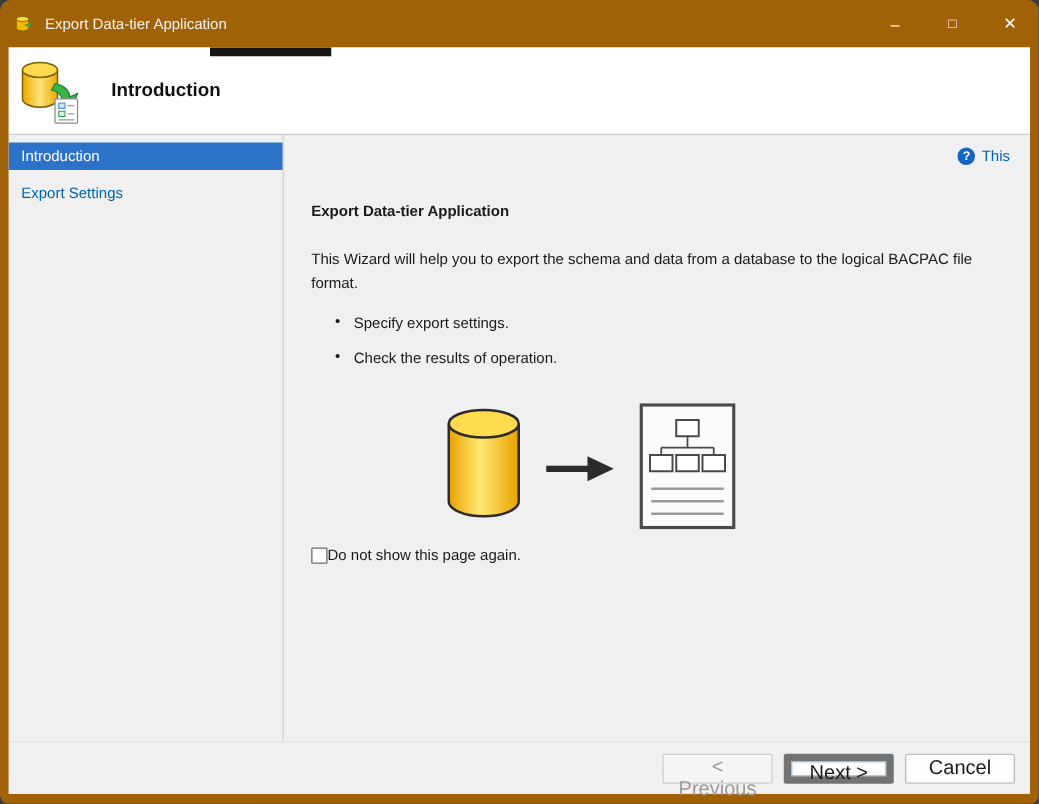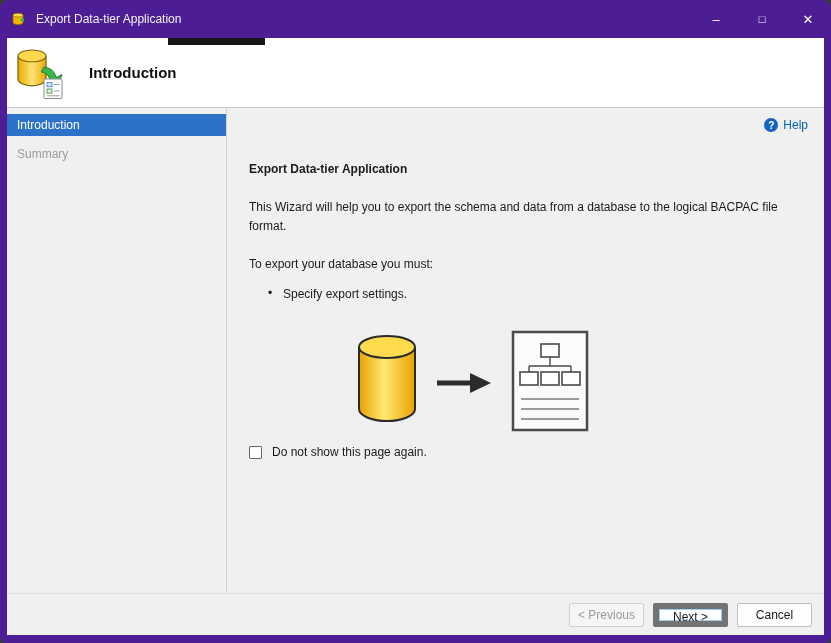--- a/index.html
+++ b/index.html
@@ -1,18 +1,18 @@
 <!DOCTYPE html>
 <html><head>
 <meta charset="utf-8">
 <style>
   html,body{margin:0;padding:0;background:#3a3a3a;}
   *{box-sizing:border-box;font-family:"Liberation Sans","DejaVu Sans",sans-serif;}
   .frame{
-    position:relative;width:831px;height:643px;background:#4c1d95;
+    position:relative;width:831px;height:643px;background:#a16207;
     border-radius:9px 9px 7px 7px;overflow:hidden;
   }
   
   .titlebar{height:38px;display:flex;align-items:center;color:#fff;}
   .app-icon{width:16px;height:16px;margin-left:11px;display:inline-flex;}
   .title-text{font-size:12px;margin-left:9px;color:#f2f2f2;}
   .controls{margin-left:auto;display:flex;height:100%;}
   .ctrl{width:46px;height:100%;display:flex;align-items:center;justify-content:center;
         font-size:13px;color:#ffffff;cursor:default;}
   .ctrl.max{font-size:11px;}
@@ -36,27 +36,27 @@
   .help-icon{width:14px;height:14px;border-radius:50%;background:#1464c0;color:#fff;
              font-size:10px;font-weight:bold;display:inline-flex;align-items:center;justify-content:center;}
   .heading{font-weight:bold;font-size:12px;margin-top:28px;}
   .intro{margin:22px 0 16px 0;max-width:555px;line-height:1.55;}
   .must{margin:22px 0 0 0;}
   .bullets{margin:16px 0 0 0;padding:0;}
   .bullets li{list-style:none;position:relative;margin:4px 0 14px 34px;}
   .bullets li::before{content:"•";position:absolute;left:-15px;top:-1px;color:#1a1a1a;}
   .illustration{margin:24px 0 0 96px;}
   .note{margin:22px 0 0 0;}
-  .chk-row{display:flex;align-items:center;gap:10px;margin-top:5px;cursor:default;}
+  .chk-row{display:flex;align-items:center;gap:0;margin-top:5px;cursor:default;}
   .chk-row input{appearance:none;-webkit-appearance:none;width:13px;height:13px;margin:0;
                  border:1px solid #6b6b6b;background:#fff;border-radius:1px;}
   
   .footer{height:42px;border-top:1px solid #dfdfdf;background:#f0f0f0;
           display:flex;align-items:center;justify-content:flex-end;gap:9px;padding-right:12px;}
-  .btn{width:75px;height:24px;font-size:12px;background:#fdfdfd;border:1px solid #bfbfbf;
+  .btn{width:88px;height:24px;font-size:16px;background:#fdfdfd;border:1px solid #bfbfbf;
        border-radius:2px;color:#1a1a1a;cursor:pointer;}
   .btn.disabled{color:#9b9b9b;border-color:#cfcfcf;background:#f5f5f5;cursor:default;}
   .btn.next{border:6px solid #737373;box-shadow:inset 0 0 0 1px #9fcdf2;}
 </style>
 </head>
 <body>
 
 <div class="frame">
 
   <div class="titlebar">
@@ -98,39 +98,39 @@
           <line x1="39" y1="45" x2="44.5" y2="45" stroke="#9a9a9a"></line>
           <line x1="32" y1="49.8" x2="44.5" y2="49.8" stroke="#9a9a9a"></line>
         </svg>
       </span>
       <span class="page-title">Introduction</span>
     </div>
 
     <div class="content-row">
       <div class="sidebar">
         <div class="nav active">Introduction</div>
-        <div class="nav disabled">Summary</div>
+        <div class="nav link">Export Settings</div>
       </div>
 
       <div class="main">
         <div class="help-row">
           <span class="help-link">
             <span class="help-icon">?</span>
-            <span>Help</span>
+            <span>This</span>
           </span>
         </div>
 
         <div class="heading">Export Data-tier Application</div>
 
         <p class="intro">This Wizard will help you to export the schema and data from a database to the logical BACPAC file format.</p>
 
-        <p class="must">To export your database you must:</p>
 
         <ul class="bullets">
           <li>Specify export settings.</li>
+          <li>Check the results of operation.</li>
         </ul>
 
         <div class="illustration">
           <svg width="260" height="112" viewBox="0 0 260 112">
             <defs>
               <linearGradient id="bigcyl" x1="0" y1="0" x2="1" y2="0">
                 <stop offset="0" stop-color="#e9a200"></stop>
                   <stop offset="0.45" stop-color="#ffe873"></stop>
                   <stop offset="1" stop-color="#e9a200"></stop>
               </linearGradient>

